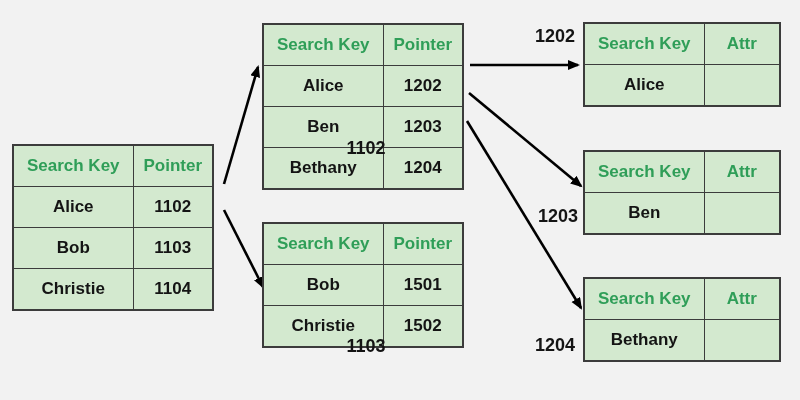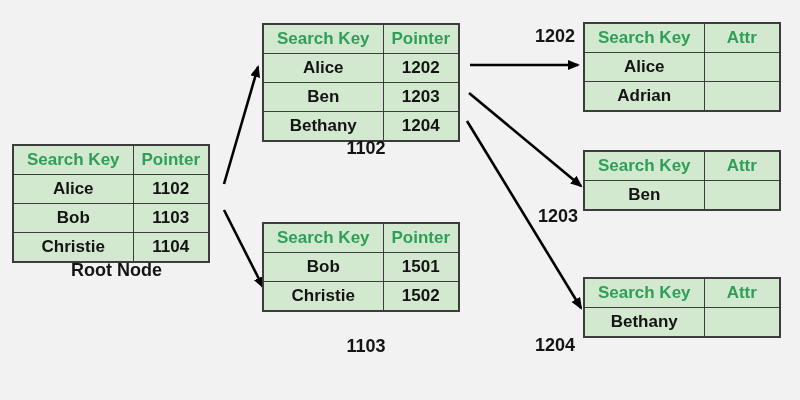--- a/index.html
+++ b/index.html
@@ -30,21 +30,21 @@
     border: 2px solid var(--border);
   }
   table.node-table th, table.node-table td {
     border: 1.5px solid var(--border);
     background: var(--cell);
     height: 28px;
     text-align: center;
     vertical-align: middle;
     font-weight: bold;
     font-size: 17px;
-    padding: 4px;
+    padding: 10px;
   }
   table.node-table th { color: var(--headertext); }
   table.node-table td { color: var(--text); }
   .col-key  { width: 120px; }
   .col-val  { width: 76px; }
   .caption {
     position: absolute;
     width: 208px;
     text-align: center;
     font-weight: bold;
@@ -101,21 +101,20 @@
     <tr>
       <td>Bob</td>
       <td>1103</td>
     </tr>
     <tr>
       <td>Christie</td>
       <td>1104</td>
     </tr>
   </tbody>
     </table>
-  <div class="caption" style="left:12px; top:260px; width:209px;">Root Node</div>
 
   <table class="node-table" style="left:262px; top:23px;">
     <tbody>
         <tr>
       <th class="col-key">Search Key</th>
       <th class="col-val">Pointer</th>
     </tr>
     <tr>
       <td>Alice</td>
       <td>1202</td>
@@ -153,24 +152,20 @@
   <table class="node-table" style="left:583px; top:22px;">
     <tbody>
         <tr>
       <th class="col-key">Search Key</th>
       <th class="col-val">Attr</th>
     </tr>
     <tr>
       <td>Alice</td>
       <td></td>
     </tr>
-    <tr>
-      <td>Adrian</td>
-      <td></td>
-    </tr>
   </tbody>
     </table>
   <div class="edge-label" style="left:510px; top:27px;">1202</div>
 
   <table class="node-table" style="left:583px; top:150px;">
     <tbody>
         <tr>
       <th class="col-key">Search Key</th>
       <th class="col-val">Attr</th>
     </tr>

